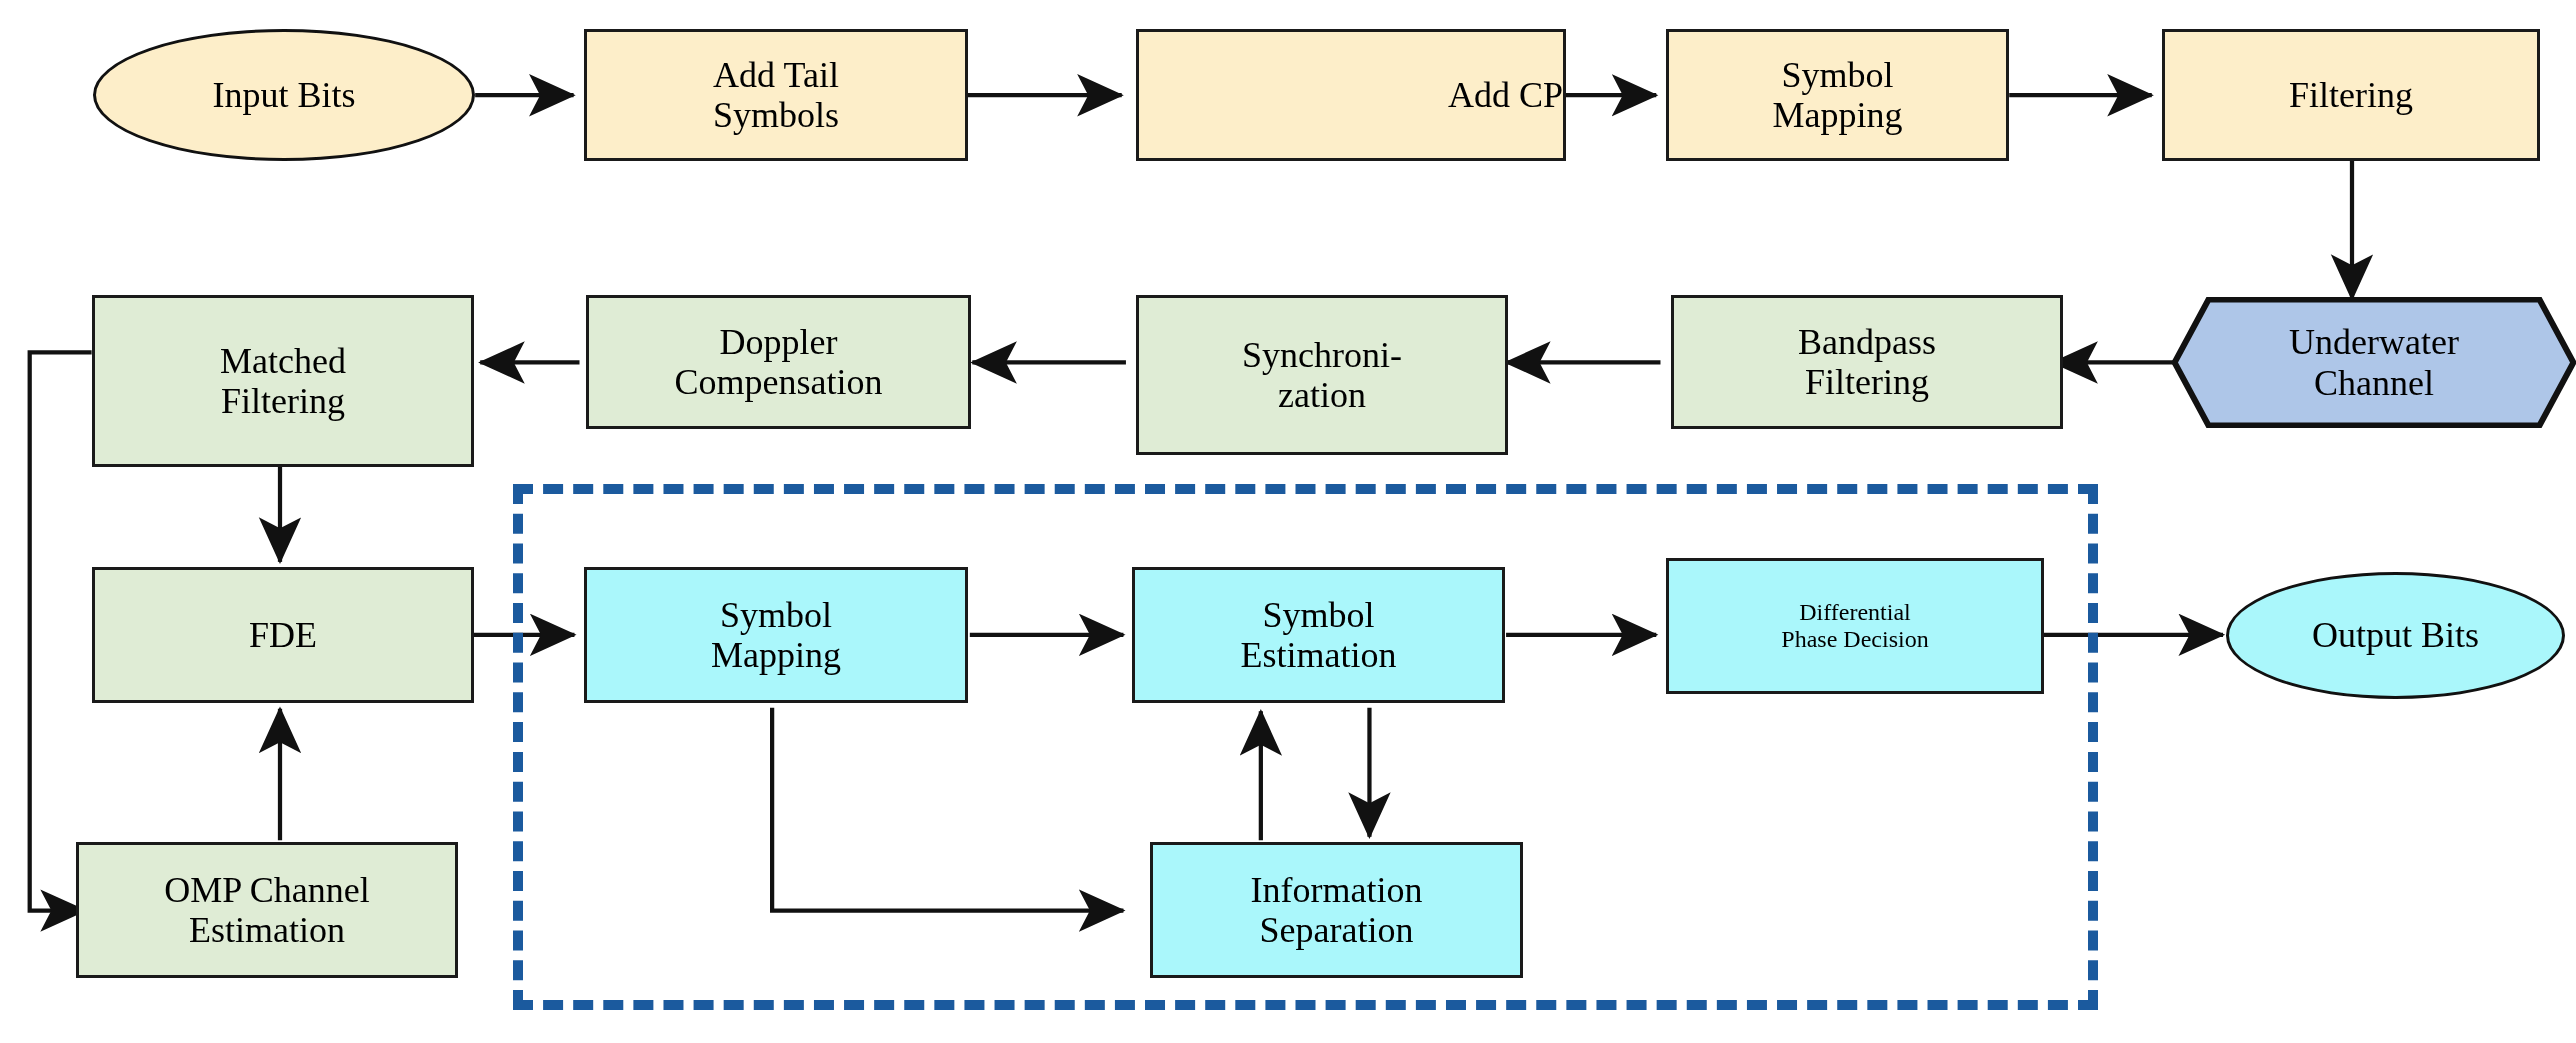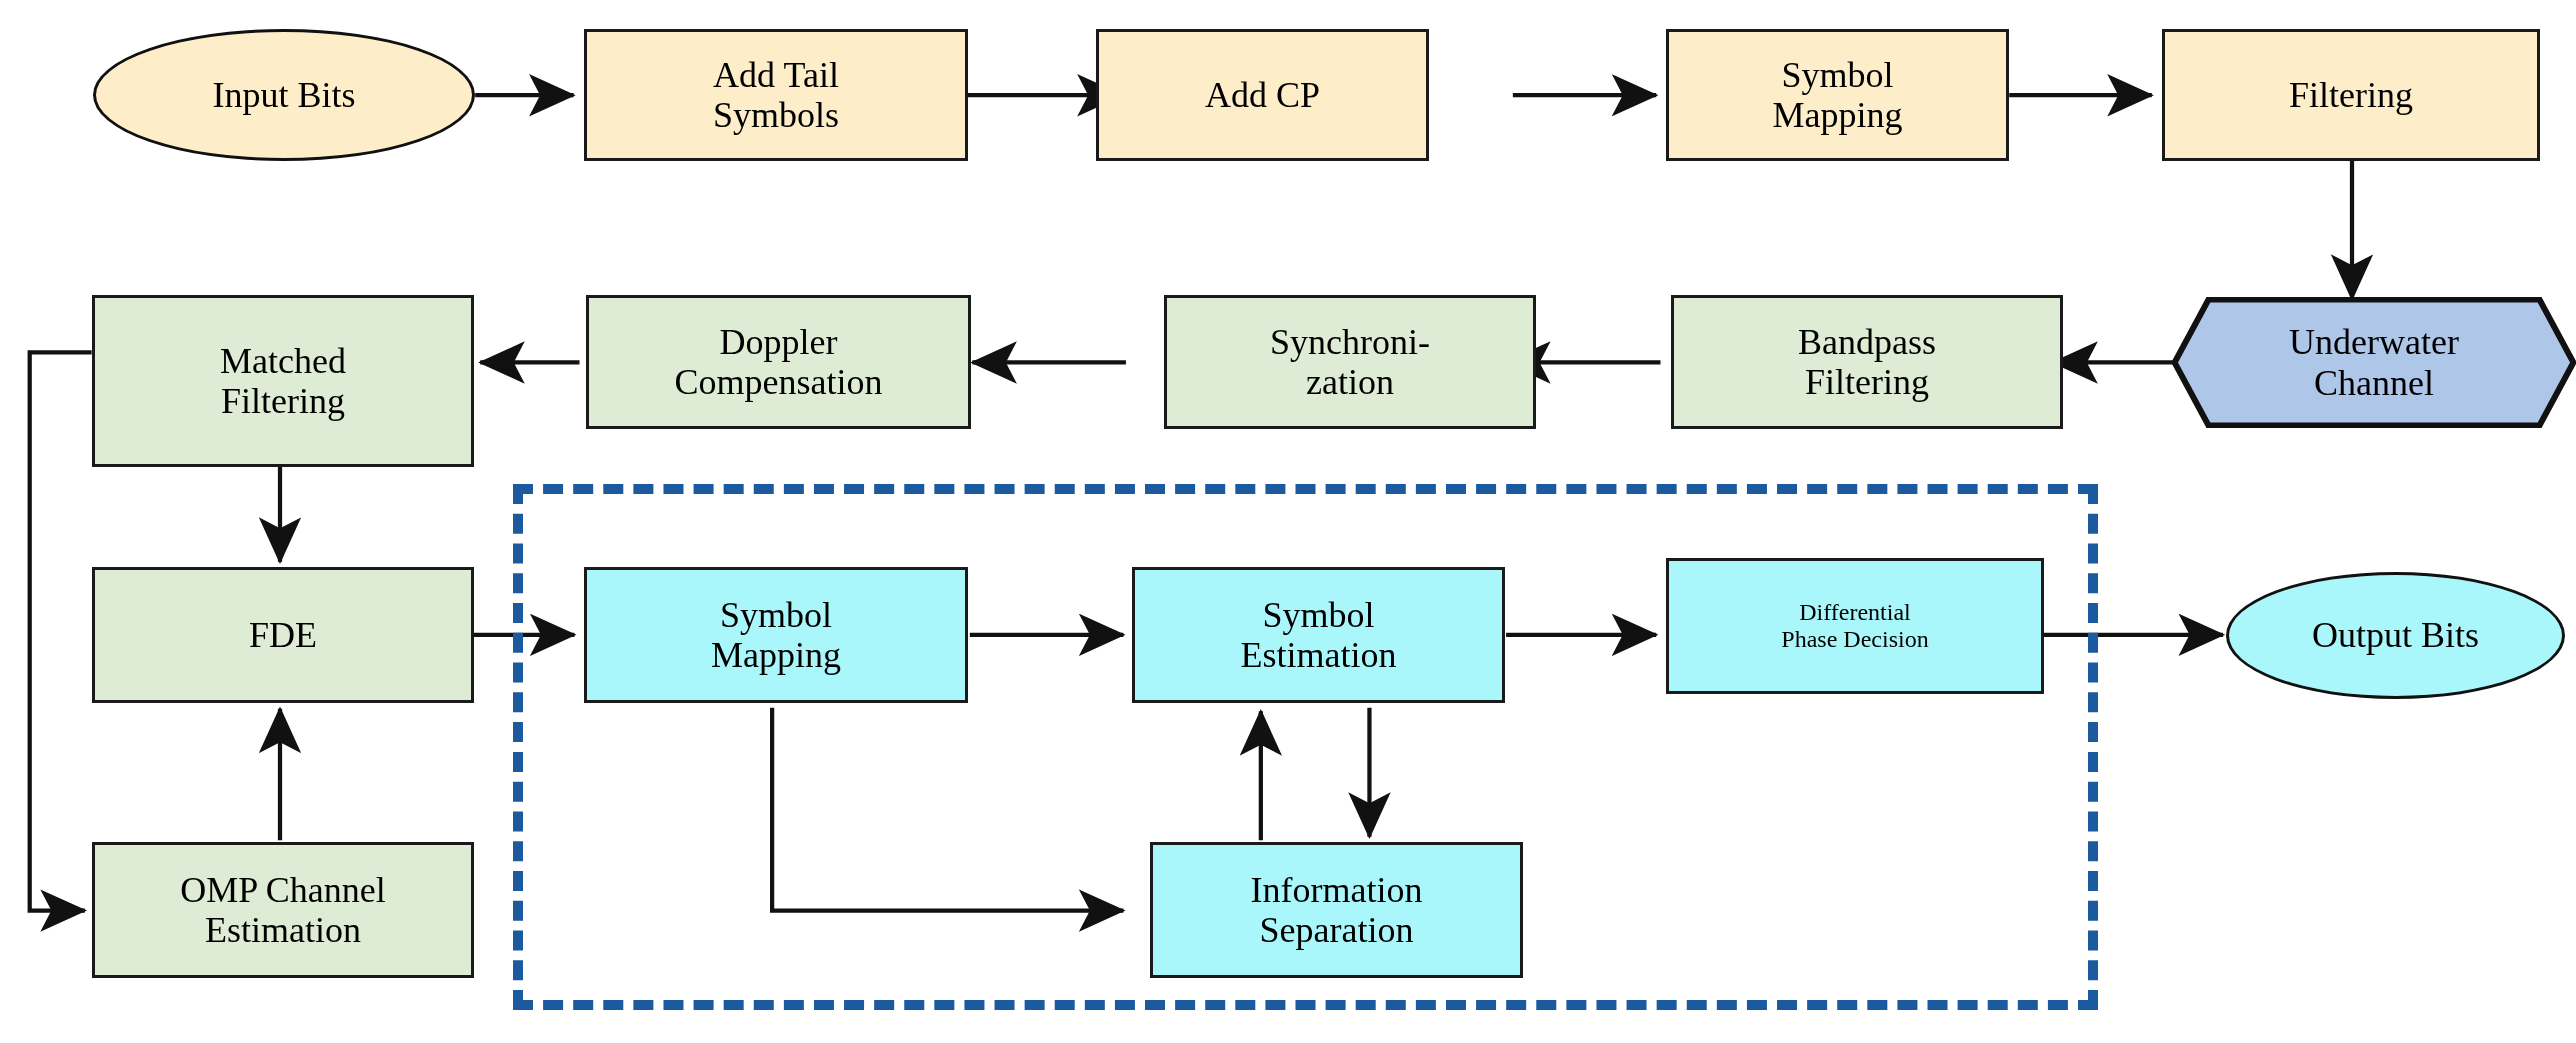--- a/index.html
+++ b/index.html
@@ -76,21 +76,21 @@
   </svg>
 
   <div class="node ell cream" style="left:93px;top:29px;width:382px;height:132px;">
     <span class="lbl">Input Bits</span>
   </div>
 
   <div class="node rect cream" style="left:584px;top:29px;width:384px;height:132px;">
     <span class="lbl">Add Tail<br>Symbols</span>
   </div>
 
-  <div class="node rect cream" style="left:1096px;top:29px;width:333px;height:132px;">
+  <div class="node rect cream" style="left:1136px;top:29px;width:430px;height:132px;text-align:right;">
     <span class="lbl">Add CP</span>
   </div>
 
   <div class="node rect cream" style="left:1666px;top:29px;width:343px;height:132px;">
     <span class="lbl">Symbol<br>Mapping</span>
   </div>
 
   <div class="node rect cream" style="left:2162px;top:29px;width:378px;height:132px;">
     <span class="lbl">Filtering</span>
   </div>
@@ -100,21 +100,21 @@
     <svg class="hexoutline" viewBox="0 0 476 154" preserveAspectRatio="none">
       <polygon points="43,3 433,3 473,77 433,151 43,151 3,77" fill="none" stroke="#111" stroke-width="6" vector-effect="non-scaling-stroke"></polygon>
     </svg>
     <span class="hexlabel">Underwater<br>Channel</span>
   </div>
 
   <div class="node rect green" style="left:1671px;top:295px;width:392px;height:134px;">
     <span class="lbl">Bandpass<br>Filtering</span>
   </div>
 
-  <div class="node rect green" style="left:1136px;top:295px;width:372px;height:134px;margin-left:28px;">
+  <div class="node rect green" style="left:1136px;top:295px;width:372px;height:160px;">
     <span class="lbl">Synchroni-<br>zation</span>
   </div>
 
   <div class="node rect green" style="left:586px;top:295px;width:385px;height:134px;justify-content:center;">
     <span class="lbl">Doppler<br>Compensation</span>
   </div>
 
   <div class="node rect green" style="left:92px;top:295px;width:382px;height:172px;">
     <span class="lbl">Matched<br>Filtering</span>
   </div>
@@ -132,21 +132,21 @@
   </div>
 
   <div class="node rect cyan" style="left:1666px;top:558px;width:378px;height:136px;font-size:24px;">
     <span class="lbl">Differential<br>Phase Decision</span>
   </div>
 
   <div class="node ell cyan" style="left:2226px;top:572px;width:339px;height:127px;">
     <span class="lbl">Output Bits</span>
   </div>
 
-  <div class="node rect green" style="left:92px;top:842px;width:382px;height:136px;">
+  <div class="node rect green" style="left:76px;top:842px;width:382px;height:136px;">
     <span class="lbl">OMP Channel<br>Estimation</span>
   </div>
 
   <div class="node rect cyan" style="left:1132px;top:842px;width:373px;height:136px;margin-left:18px;">
     <span class="lbl">Information<br>Separation</span>
   </div>
 
 </div>
 
 

